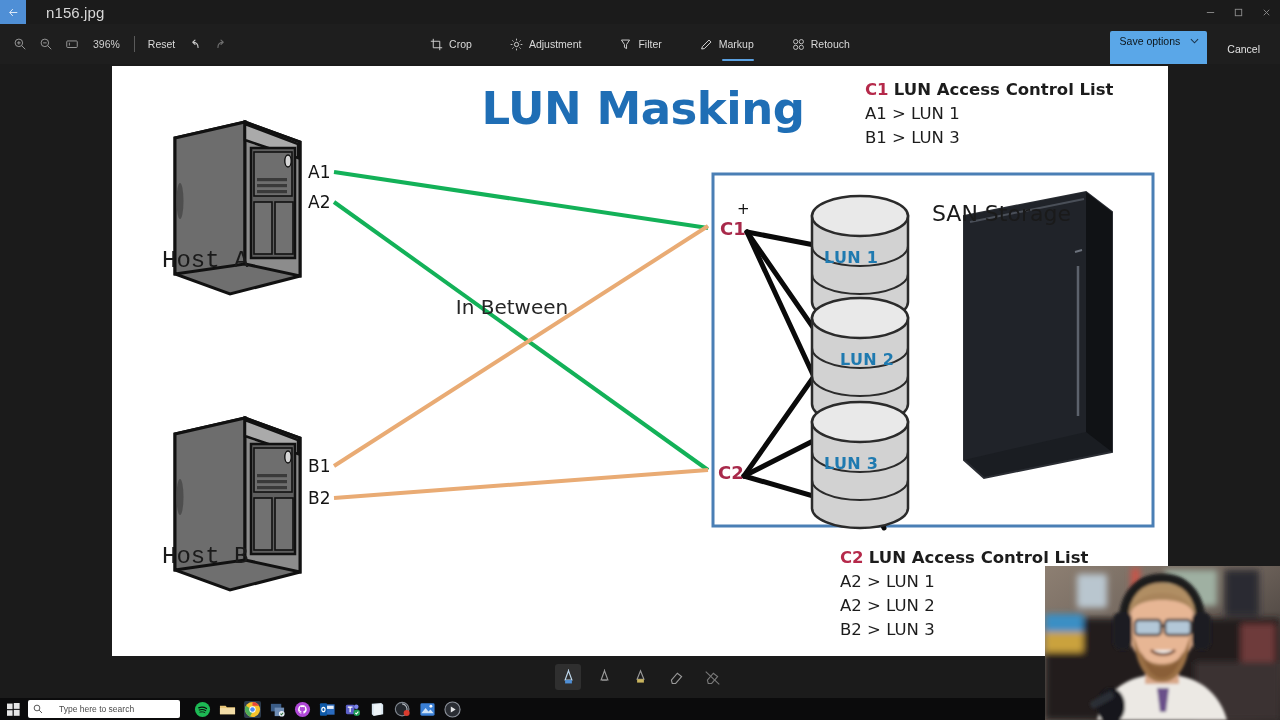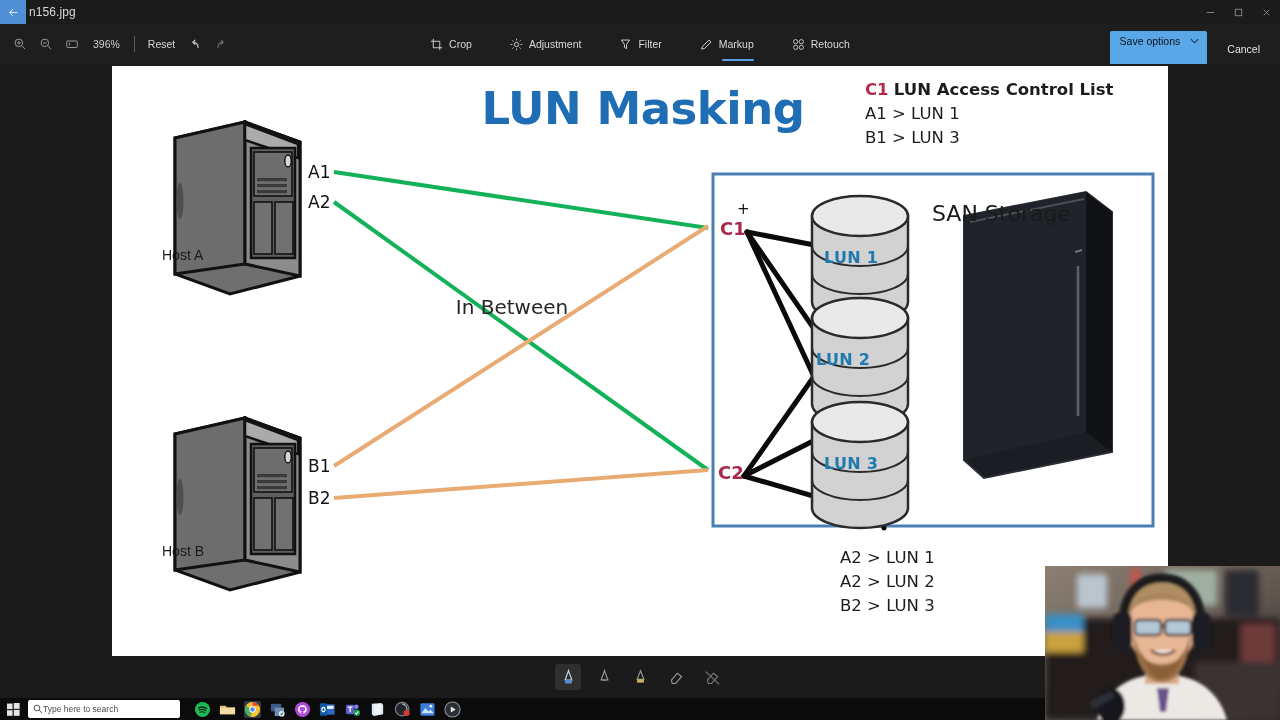--- a/index.html
+++ b/index.html
@@ -16,21 +16,21 @@
     position: absolute; top: 0; left: 0; width: 1280px; height: 24px;
     background: #1b1b1b;
     display: flex; align-items: center;
   }
   .back-btn {
     width: 26px; height: 24px; background: #4f8fd6;
     display: flex; align-items: center; justify-content: center;
     color: #e8eef5; font-size: 12px; line-height: 1;
   }
   .doc-title {
-    margin-left: 3px; color: #d8d8d8; font-size: 12px; letter-spacing: .1px;
+    margin-left: 20px; color: #d8d8d8; font-size: 15px; letter-spacing: .1px;
   }
   .wincontrols { margin-left: auto; display: flex; height: 24px; }
   .wc {
     width: 28px; height: 24px; display: flex; align-items: center; justify-content: center;
     color: #8c8c8c; font-size: 10px;
   }
   .wc svg { display: block; }
 
   
   .toolbar {
@@ -100,21 +100,21 @@
   .acl .hdr { font-weight: 600; }
   .acl-top { left: 753px; top: 12px; }
   .acl-bot { left: 728px; top: 480px; }
 
   .netsw {
     position: absolute; left: 305px; top: 228px; width: 190px; text-align: center;
     font-family: "DejaVu Sans", sans-serif; font-size: 20px; color: #262626; line-height: 27px;
   }
 
   .hostlabel {
-    position: absolute; font-family: Liberation Sans, sans-serif; font-size: 14px; color: #1a1a1a;
+    position: absolute; font-family: Liberation Mono, monospace; font-size: 24px; color: #1a1a1a;
   }
   .portlabel {
     position: absolute; font-family: "DejaVu Sans", sans-serif; font-size: 17px; color: #141414;
   }
   .cport {
     position: absolute; font-family: "DejaVu Sans", sans-serif; font-size: 18px;
     font-weight: bold; color: #a8294a;
   }
   .sanlabel {
     position: absolute; left: 820px; top: 135px;
@@ -145,21 +145,21 @@
   
   .taskbar {
     position: absolute; left: 0; top: 698px; width: 1280px; height: 22px;
     background: #0b0b0c; display: flex; align-items: center;
   }
   .start {
     width: 26px; height: 22px; display: flex; align-items: center; justify-content: center;
   }
   .searchbox {
     width: 152px; height: 18px; background: #ffffff; border-radius: 2px;
-    display: flex; align-items: center; gap: 0; padding: 0 5px; margin-left: 2px;
+    display: flex; align-items: center; gap: 16px; padding: 0 5px; margin-left: 2px;
   }
   .searchbox .txt { font-size: 8.5px; color: #4a4a4a; }
   .tbicons { display: flex; align-items: center; gap: 8px; margin-left: 14px; }
   .tbapp { width: 17px; height: 17px; position: relative; border-radius: 2px; }
   .tbapp.running::after {
     content:""; position:absolute; left:2px; right:2px; bottom:-4px; height:2px;
     background:#6aa9e0; border-radius:1px;
   }
   .tbapp.hl { background: #2d3b4d; }
 
@@ -387,20 +387,24 @@
       <div class="acl acl-top">
         <div>
           <span class="cid">C1</span>
           <span class="hdr">LUN Access Control List</span>
         </div>
         <div>A1 &gt; LUN 1</div>
         <div>B1 &gt; LUN 3</div>
       </div>
 
       <div class="acl acl-bot">
+        <div>
+          <span class="cid">C2</span>
+          <span class="hdr">LUN Access Control List</span>
+        </div>
         <div>A2 &gt; LUN 1</div>
         <div>A2 &gt; LUN 2</div>
         <div>B2 &gt; LUN 3</div>
       </div>
 
       <div class="netsw">
         <div>In Between</div>
       </div>
 
       <div class="hostlabel" style="left:50px; top:181px;">Host A</div>
@@ -411,21 +415,21 @@
       <div class="portlabel" style="left:196px; top:390px;">B1</div>
       <div class="portlabel" style="left:196px; top:422px;">B2</div>
 
       <div class="cport" style="left:608px; top:152px;">C1</div>
       <div class="cport" style="left:606px; top:396px;">C2</div>
       <div class="cursor-plus">+</div>
 
       <div class="sanlabel">SAN Storage</div>
 
       <div class="lunlabel" style="left:712px; top:182px;">LUN 1</div>
-      <div class="lunlabel" style="left:704px; top:284px;">LUN 2</div>
+      <div class="lunlabel" style="left:728px; top:284px;">LUN 2</div>
       <div class="lunlabel" style="left:712px; top:388px;">LUN 3</div>
 
     </div>
   </div>
 
   <div class="markup-bar">
     <div class="mtool sel">
       <svg width="17" height="17" viewBox="0 0 20 20">
           <path d="M10 2 L14 13 H6 Z" fill="none" stroke="#bfd9ee" stroke-width="1.3"></path>
           <rect x="6" y="13" width="8" height="4" fill="#4f8fd6"></rect>

